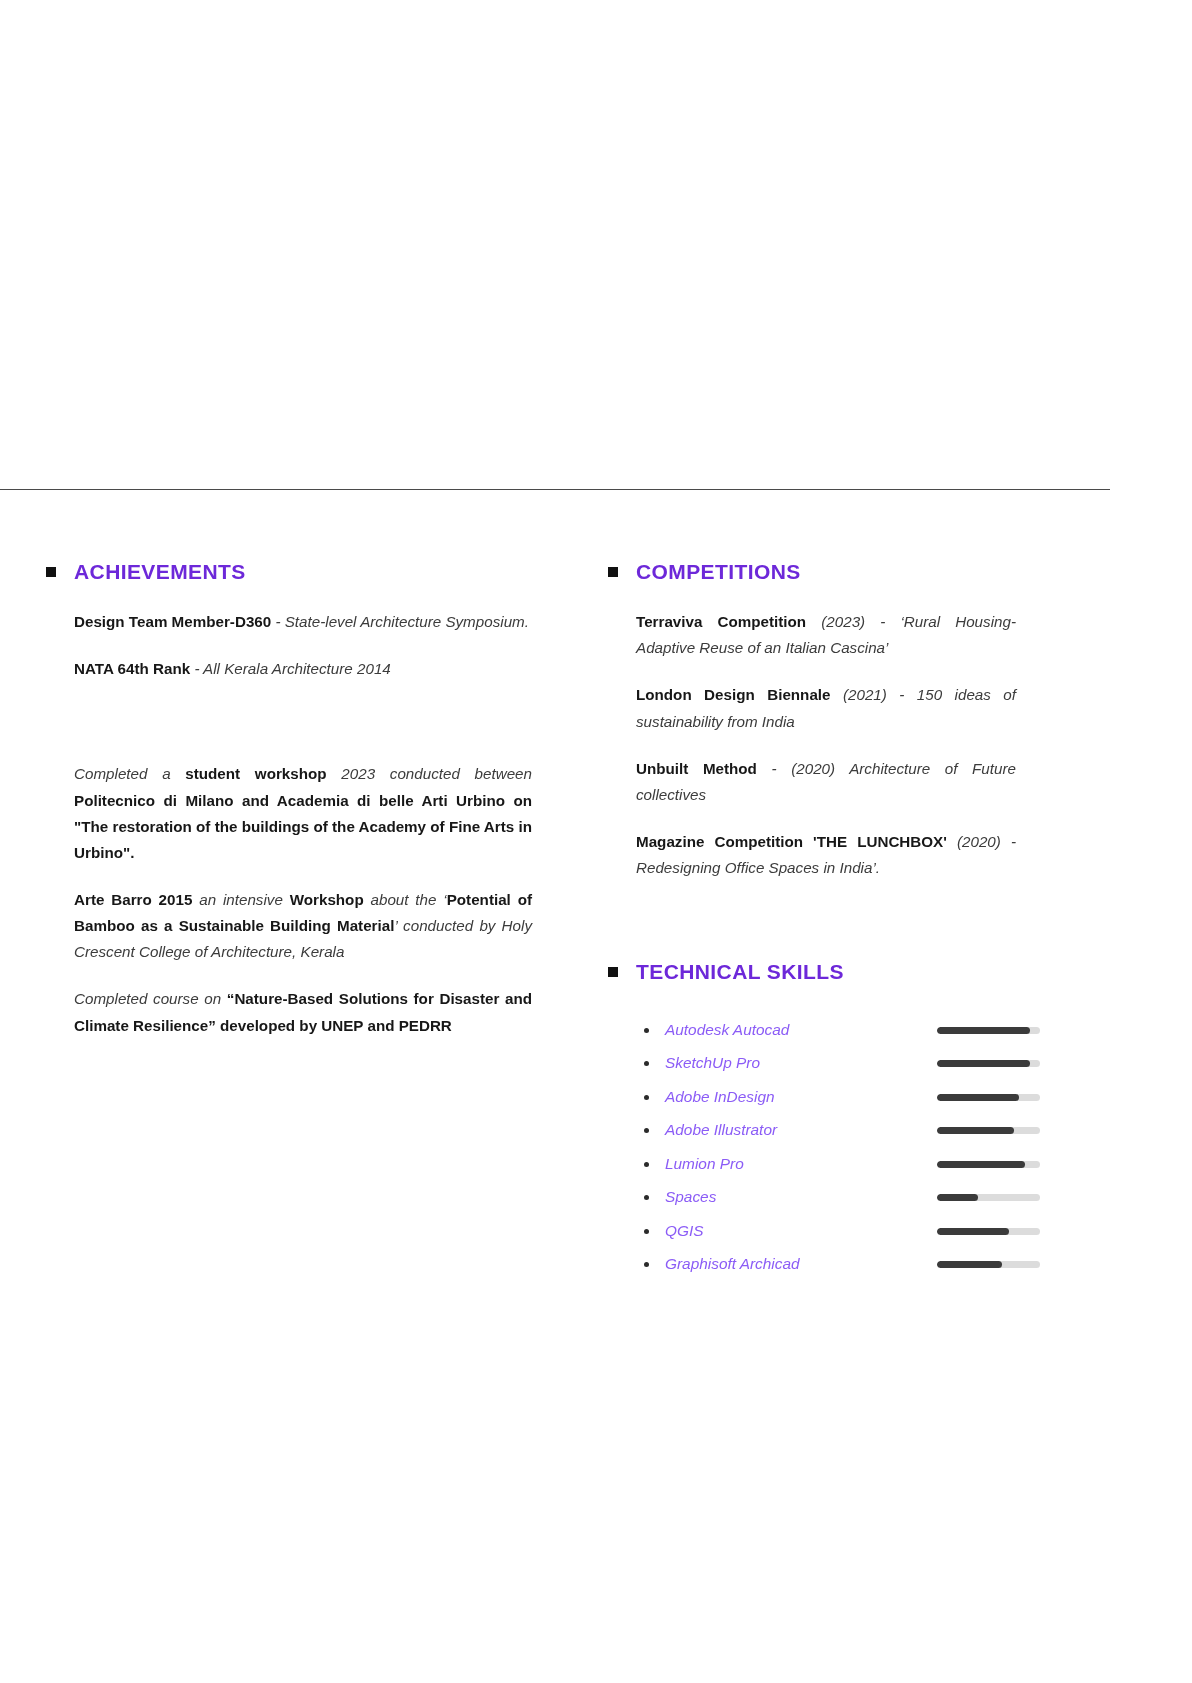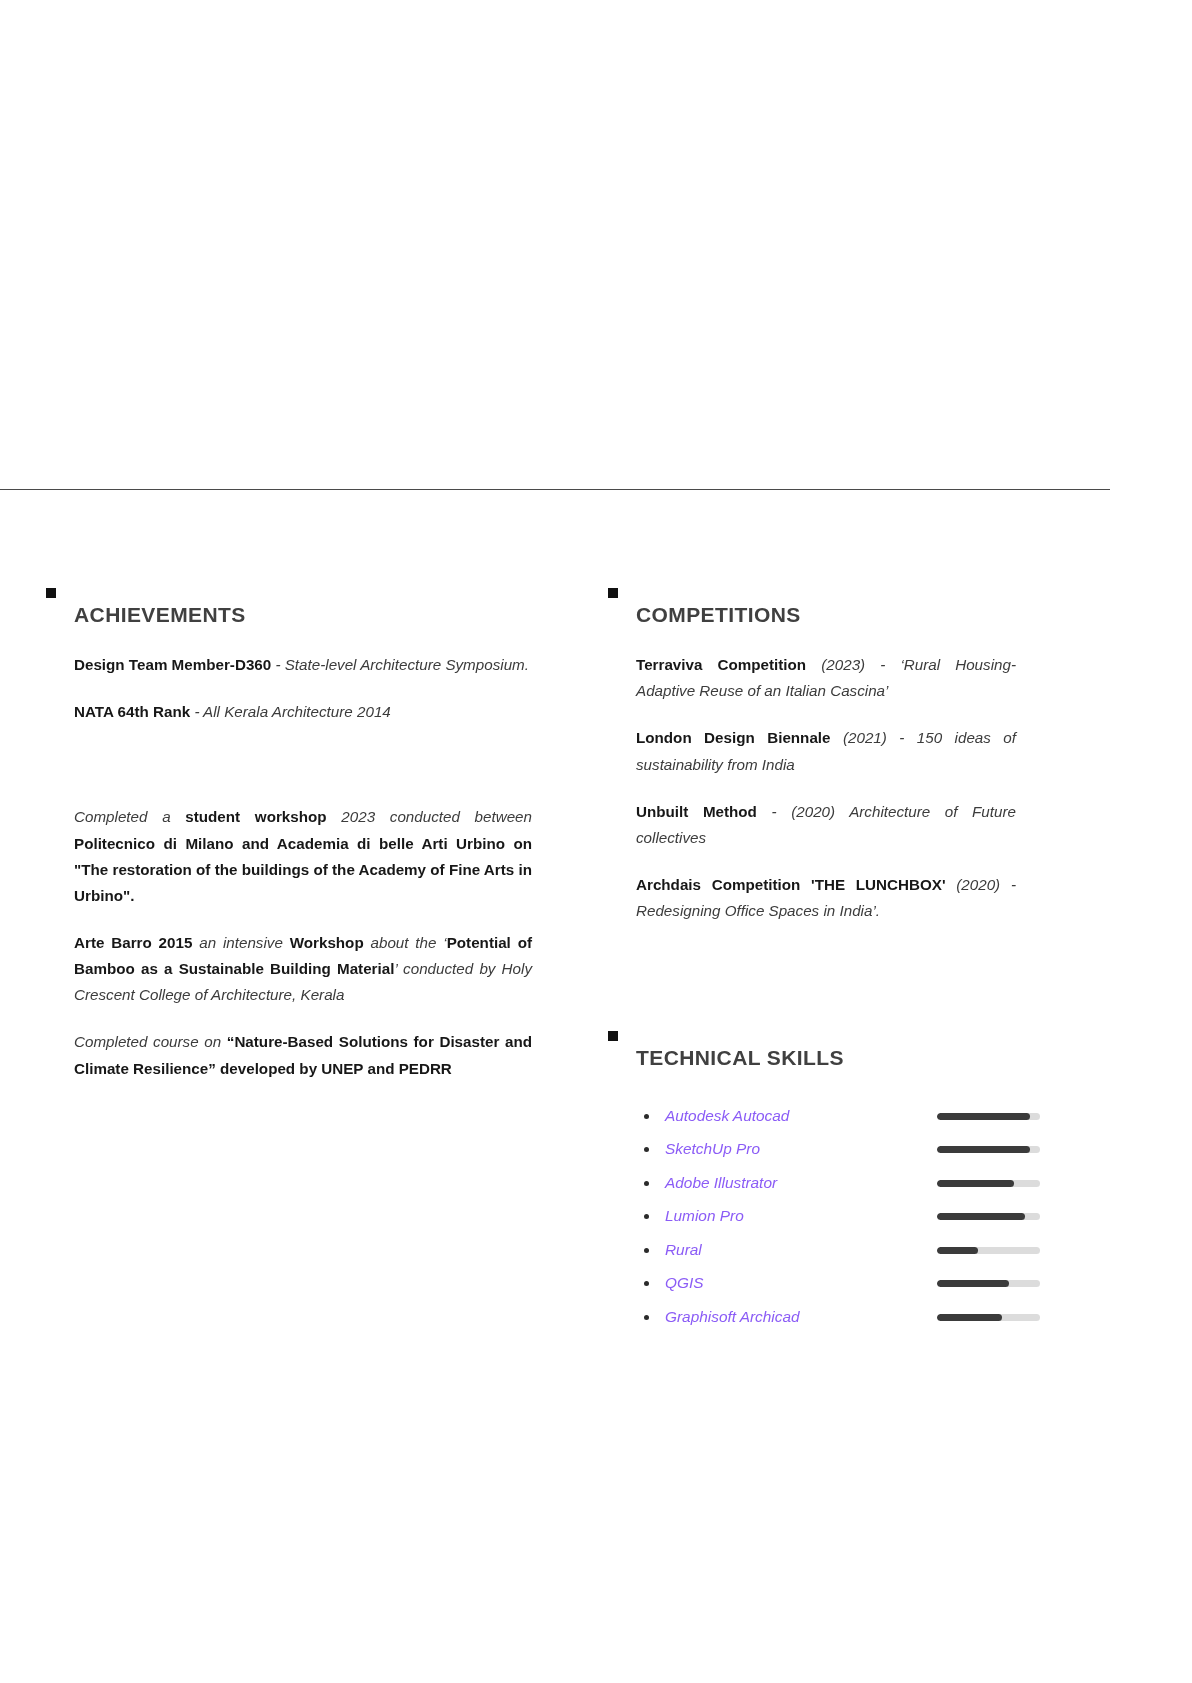--- a/index.html
+++ b/index.html
@@ -28,21 +28,21 @@
   .sec-head {
     display:flex; align-items:center; gap:18px;
     margin-bottom:26px;
   }
   .sq-bullet {
     width:10px; height:10px; background:#111; flex:none;
     display:inline-block;
   }
   .sec-title {
     font-size:21px; font-weight:600; letter-spacing:0.4px;
-    color:#404040; line-height:1.1;margin-top:43px;
+    color:#6d28d9; line-height:1.1;
   }
 
   .entries { padding-left:28px; }
   .entry {
     font-size:15.2px; line-height:1.72;
     text-align:justify; text-justify:inter-word;
     color:#3a3a3a; margin-bottom:21px;
     max-width:458px;
   }
   .col-right .entry { max-width:380px; }
@@ -112,21 +112,21 @@
 
       <div class="section">
         <div class="sec-head">
           <span class="sq-bullet"></span>
           <span class="sec-title">COMPETITIONS</span>
         </div>
         <div class="entries">
           <p class="entry"><b>Terraviva Competition</b><i> (2023) - ‘Rural Housing-Adaptive Reuse of an Italian Cascina’</i></p>
           <p class="entry"><b>London Design Biennale</b><i> (2021) - 150 ideas of sustainability from India</i></p>
           <p class="entry"><b>Unbuilt Method</b><i> - (2020) Architecture of Future collectives</i></p>
-          <p class="entry"><b>Archdais Competition 'THE LUNCHBOX'</b><i> (2020) - Redesigning Office Spaces in India’.</i></p>
+          <p class="entry"><b>Magazine Competition 'THE LUNCHBOX'</b><i> (2020) - Redesigning Office Spaces in India’.</i></p>
         </div>
       </div>
 
       <div class="gap-block"></div>
 
       <div class="section">
         <div class="sec-head">
           <span class="sq-bullet"></span>
           <span class="sec-title">TECHNICAL SKILLS</span>
         </div>
@@ -140,35 +140,42 @@
             </div>
             <div class="skill-row">
               <span class="skill-bullet"></span>
               <span class="skill-name">SketchUp Pro</span>
               <span class="bar-track">
                 <span class="bar-fill" style="width: 90%;"></span>
               </span>
             </div>
             <div class="skill-row">
               <span class="skill-bullet"></span>
+              <span class="skill-name">Adobe InDesign</span>
+              <span class="bar-track">
+                <span class="bar-fill" style="width: 80%;"></span>
+              </span>
+            </div>
+            <div class="skill-row">
+              <span class="skill-bullet"></span>
               <span class="skill-name">Adobe Illustrator</span>
               <span class="bar-track">
                 <span class="bar-fill" style="width: 75%;"></span>
               </span>
             </div>
             <div class="skill-row">
               <span class="skill-bullet"></span>
               <span class="skill-name">Lumion Pro</span>
               <span class="bar-track">
                 <span class="bar-fill" style="width: 85%;"></span>
               </span>
             </div>
             <div class="skill-row">
               <span class="skill-bullet"></span>
-              <span class="skill-name">Rural</span>
+              <span class="skill-name">Spaces</span>
               <span class="bar-track">
                 <span class="bar-fill" style="width: 40%;"></span>
               </span>
             </div>
             <div class="skill-row">
               <span class="skill-bullet"></span>
               <span class="skill-name">QGIS</span>
               <span class="bar-track">
                 <span class="bar-fill" style="width: 70%;"></span>
               </span>

